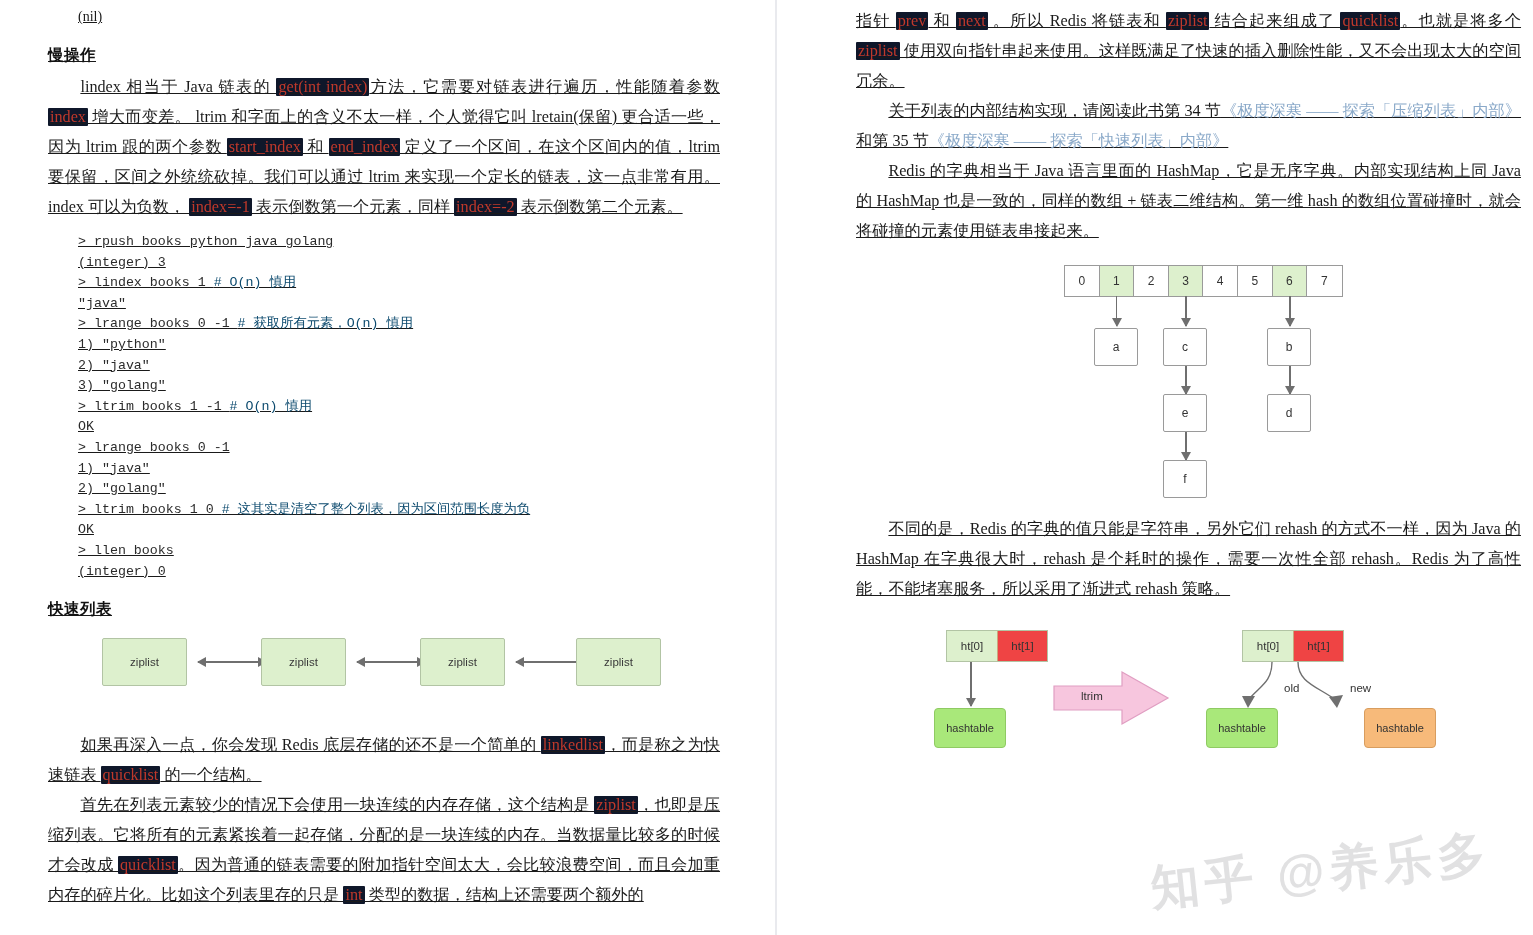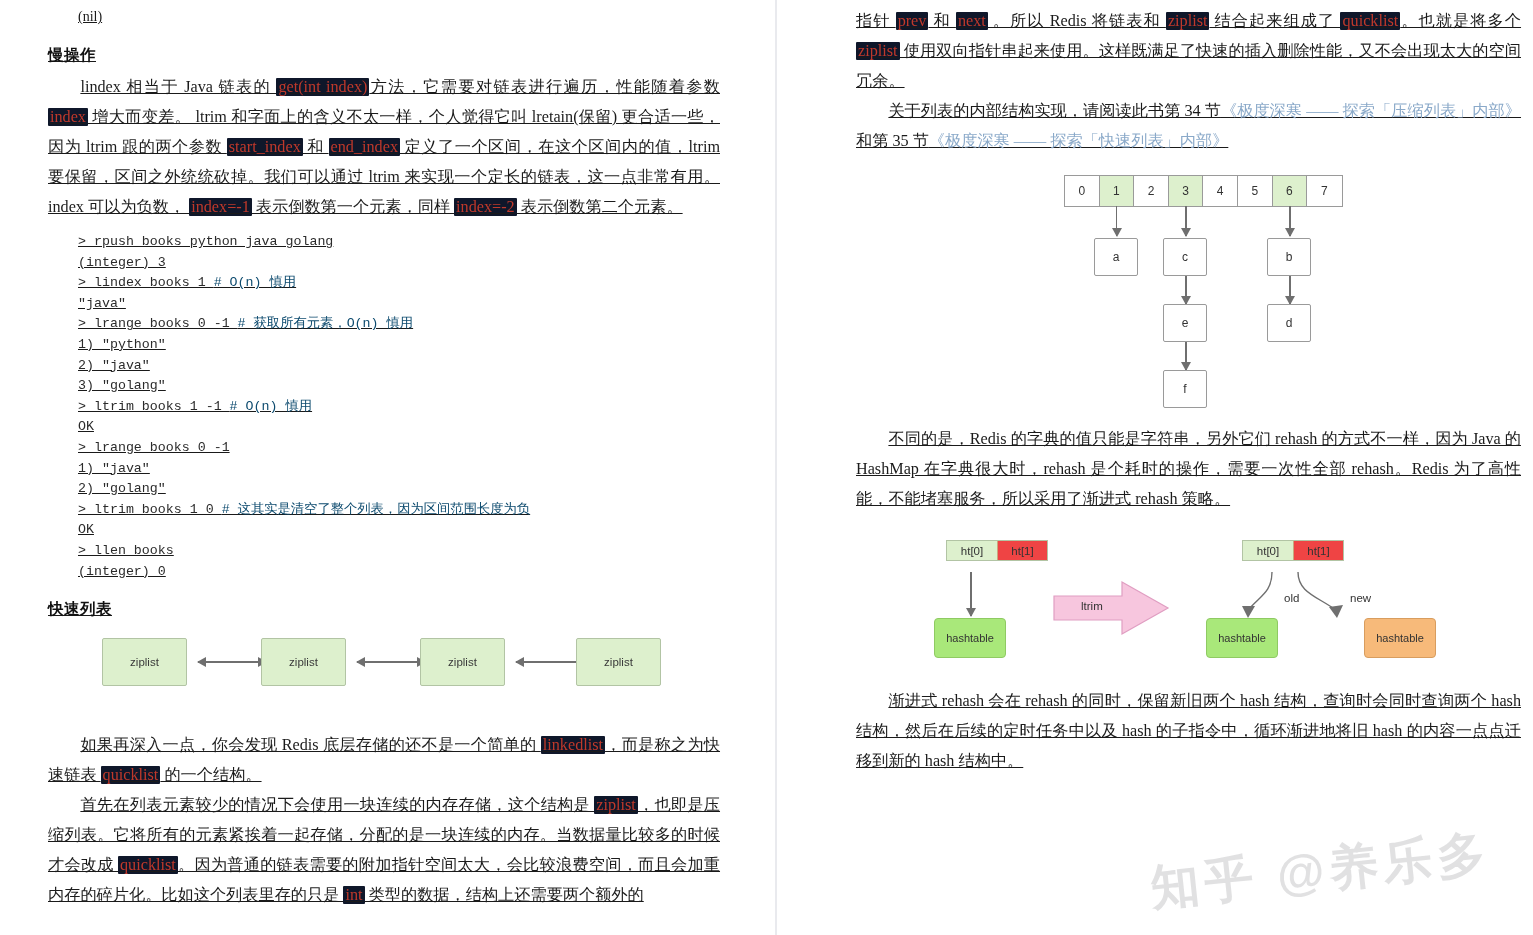--- a/index.html
+++ b/index.html
@@ -131,21 +131,21 @@
     width:0; height:0;
     border-left:5px solid transparent;
     border-right:5px solid transparent;
     border-top:9px solid #6f6f6f;
   }
 
   
   .rehash-diagram { position:relative; height:148px; margin:16px 0 8px 0; }
   .htpair { position:absolute; display:flex; border:1.1px solid #b2c4a4; }
   .htcell {
-    width:50px; height:19px;
+    width:50px; height:30px;
     font-family:"Liberation Sans", sans-serif;
     font-size:11.5px; color:#333;
     display:flex; align-items:center; justify-content:center;
   }
   .htcell.g { background:#ddf0cd; }
   .htcell.o { background:#ef4444; border-left:1.1px solid #c9a97e; }
   .htbig {
     position:absolute;
     width:72px; height:40px;
     border-radius:4px;
@@ -217,20 +217,21 @@
   </div>
 
   <div class="column col-right">
     <div class="inner-right">
 
       <p class="para">指针 <span class="hl">prev</span> 和 <span class="hl">next</span> 。所以 Redis 将链表和 <span class="hl">ziplist</span> 结合起来组成了 <span class="hl">quicklist</span>。也就是将多个 <span class="hl">ziplist</span> 使用双向指针串起来使用。这样既满足了快速的插入删除性能，又不会出现太大的空间冗余。</p>
 
       <p class="para indent">关于列表的内部结构实现，请阅读此书第  34  节<span class="lnk">《极度深寒 ——  探索「压缩列表」内部》</span>和第  35  节<span class="lnk">《极度深寒 ——  探索「快速列表」内部》</span></p>
 
 
+      <p class="para indent">Redis  的字典相当于  Java  语言里面的  HashMap，它是无序字典。内部实现结构上同 Java  的  HashMap  也是一致的，同样的数组 +  链表二维结构。第一维  hash  的数组位置碰撞时，就会将碰撞的元素使用链表串接起来。</p>
 
       <div class="hash-diagram">
         <div class="harr">
           <div class="hcell">0</div>
           <div class="hcell on">1</div>
           <div class="hcell">2</div>
           <div class="hcell on">3</div>
           <div class="hcell">4</div>
           <div class="hcell">5</div>
           <div class="hcell on">6</div>
@@ -280,20 +281,19 @@
           <path d="M122,2 C122,22 140,26 160,40" fill="none" stroke="#6f6f6f" stroke-width="1.4"></path>
           <polygon points="161,48 153,37 167,35" fill="#6f6f6f"></polygon>
         </svg>
         <div class="edge-label" style="left:428px; top:62px;">old</div>
         <div class="edge-label" style="left:494px; top:62px;">new</div>
 
         <div class="htbig g" style="left:350px; top:88px;">hashtable</div>
         <div class="htbig o" style="left:508px; top:88px;">hashtable</div>
       </div>
 
-      <p class="para indent">渐进式  rehash  会在  rehash  的同时，保留新旧两个  hash  结构，查询时会同时查询两个 hash  结构，然后在后续的定时任务中以及  hash  的子指令中，循环渐进地将旧 hash  的内容一点点迁移到新的  hash  结构中。</p>
 
     </div>
   </div>
 
   <div class="watermark">知乎 @养乐多</div>
 
 </div>
 
 </body></html>

